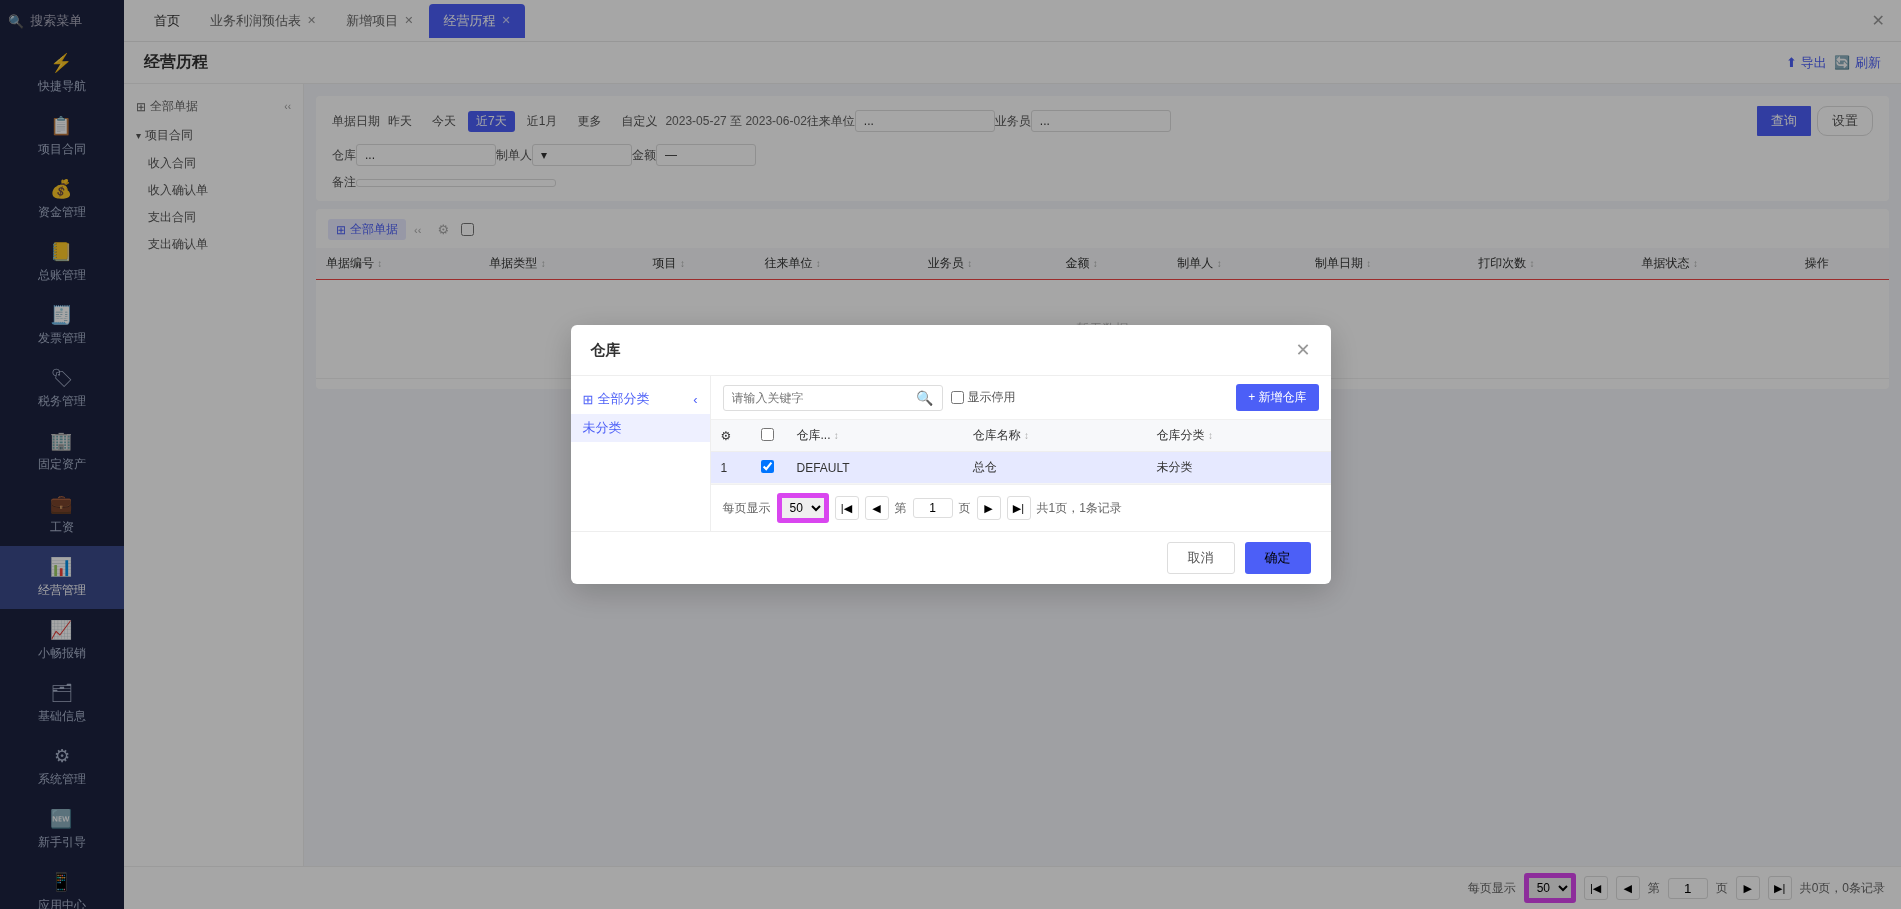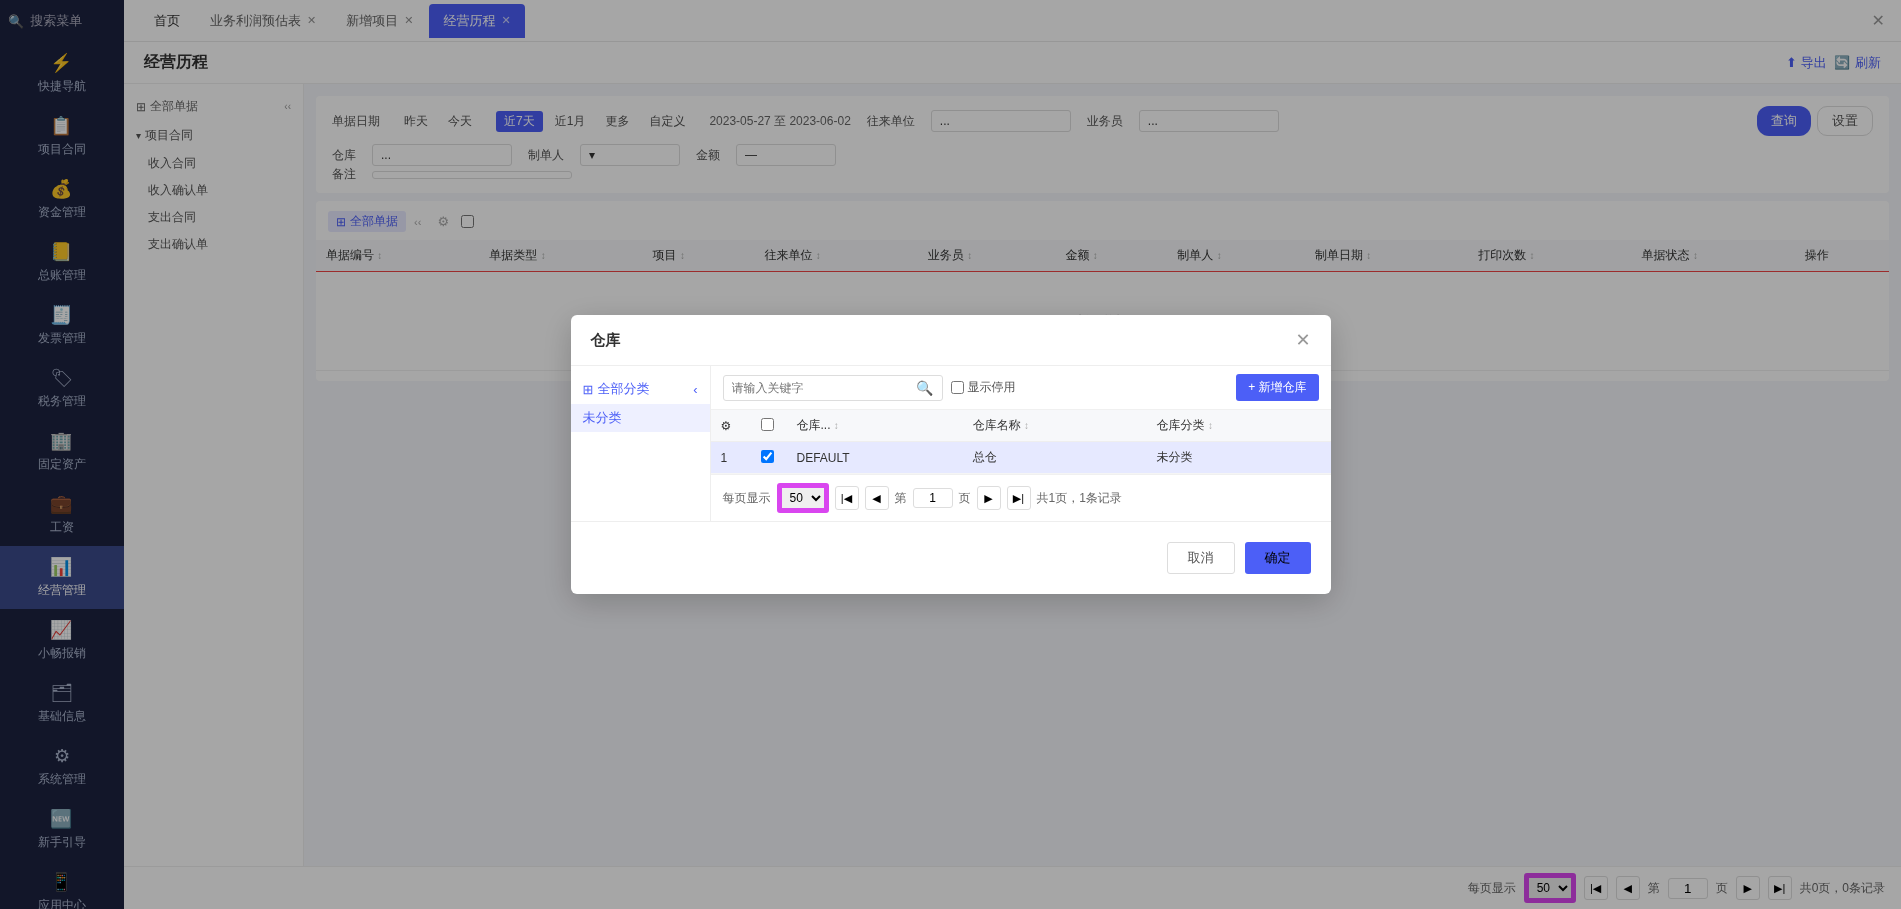--- a/index.html
+++ b/index.html
@@ -41,29 +41,29 @@
     .left-nav-group { }
     .left-nav-group-title { padding: 6px 12px; font-size: 12px; color: #555; cursor: pointer; display: flex; align-items: center; gap: 4px; }
     .left-nav-group-title::before { content: '▾'; font-size: 10px; }
     .left-nav-item { padding: 5px 12px 5px 24px; font-size: 12px; color: #555; cursor: pointer; }
 
     
     .main-content { flex: 1; padding: 12px; overflow-y: auto; }
 
     
     .filter-area { background: #fff; border-radius: 4px; padding: 10px 16px; margin-bottom: 8px; }
-    .filter-row { display: flex; align-items: center; gap: 16px; flex-wrap: wrap; }
+    .filter-row { display: flex; align-items: center; flex-wrap: wrap; }
     .filter-label { font-size: 12px; color: #555; white-space: nowrap; }
     .filter-tags { display: flex; gap: 4px; align-items: center; }
     .filter-tag { padding: 2px 8px; border-radius: 3px; font-size: 12px; cursor: pointer; color: #555; }
-    .filter-tag.active { background: #4c5ff7; color: #fff; margin-left: 12px; }
+    .filter-tag.active { background: #4c5ff7; color: #fff; }
     .filter-date { font-size: 12px; color: #666; text-align: right; }
     .filter-select { border: 1px solid #ddd; border-radius: 3px; padding: 3px 8px; font-size: 12px; min-width: 140px; display: flex; justify-content: space-between; align-items: center; cursor: pointer; }
     .filter-buttons { margin-left: auto; display: flex; gap: 6px; }
-    .btn-query { background: #4c5ff7; color: #fff; border: none; padding: 5px 14px; border-radius: 12px; cursor: pointer; font-size: 13px; }
+    .btn-query { background: #4c5ff7; color: #fff; border: none; padding: 5px 14px; border-radius: 1px; cursor: pointer; font-size: 13px; }
     .btn-settings { background: #fff; color: #555; border: 1px solid #ddd; padding: 5px 14px; border-radius: 10px; cursor: pointer; font-size: 13px; }
 
     .filter-row2 { margin-top: 8px; }
 
     
     .table-area { background: #fff; border-radius: 4px; padding: 10px 0; }
     .table-toolbar { display: flex; align-items: center; padding: 0 12px 8px; gap: 8px; }
     .all-records-badge { background: #e8eaff; color: #4c5ff7; padding: 2px 8px; border-radius: 3px; font-size: 12px; display: flex; align-items: center; gap: 4px; }
     table { width: 100%; border-collapse: collapse; font-size: 12px; }
     thead th { background: #f7f8fa; border-bottom: 1px solid #ef4444; padding: 7px 10px; text-align: left; font-weight: 500; white-space: nowrap; }
@@ -102,21 +102,21 @@
     .modal-table-wrap { flex: 1; overflow-y: auto; }
     .modal-table { width: 100%; border-collapse: collapse; font-size: 12px; }
     .modal-table thead th { background: #f7f8fa; border-bottom: 1px solid #eee; padding: 7px 10px; font-weight: 500; text-align: left; white-space: nowrap; }
     .modal-table tbody td { border-bottom: 1px solid #f5f5f5; padding: 7px 10px; }
     .modal-table tbody tr.selected-row td { background: #e6e9ff; }
 
     .modal-pagination { display: flex; align-items: center; gap: 6px; padding: 8px 12px; font-size: 12px; color: #666; border-top: 1px solid #f0f0f0; }
     .modal-page-input { width: 40px; border: 1px solid #ddd; border-radius: 3px; padding: 2px 4px; text-align: center; font-size: 12px; }
     .page-select { border: 5px solid #d946ef; border-radius: 3px; padding: 2px 4px; font-size: 12px; }
 
-    .modal-footer { padding: 20px 20px; border-top: 1px solid #eee; display: flex; justify-content: flex-end; gap: 10px; }
+    .modal-footer { padding: 10px 20px; border-top: 1px solid #eee; display: flex; justify-content: flex-end; gap: 10px; }
     .btn-cancel { background: #fff; color: #555; border: 1px solid #ddd; padding: 6px 20px; border-radius: 3px; cursor: pointer; font-size: 13px; }
     .btn-confirm { background: #4c5ff7; color: #000000; border: none; padding: 6px 20px; border-radius: 3px; cursor: pointer; font-size: 13px; }
     .pagination-btn { background: none; border: 1px solid #ddd; border-radius: 3px; width: 24px; height: 24px; cursor: pointer; font-size: 11px; display: flex; align-items: center; justify-content: center; }
     .pagination-btn:disabled { opacity: 0.4; cursor: not-allowed; }
 
     
     .bg-watermark { position: absolute; top: 290px; left: 130px; font-size: 48px; color: rgba(200,200,220,0.18); font-weight: bold; pointer-events: none; z-index: 1; letter-spacing: 4px; }
 
     .no-data { text-align: center; color: #bbb; padding: 40px; font-size: 13px; }
   </style>
@@ -275,21 +275,21 @@
             </div>
             <span class="filter-label">制单人</span>
             <div class="filter-select" style="min-width:100px;">
               <span>▾</span>
             </div>
             <span class="filter-label">金额</span>
             <div class="filter-select" style="min-width:100px;">
               <span>—</span>
             </div>
           </div>
-          <div class="filter-row" style="">
+          <div class="filter-row" style="margin-top:8px;">
             <span class="filter-label">备注</span>
             <div class="filter-select" style="min-width:200px;"></div>
           </div>
         </div>
 
         <div class="table-area">
           <div class="table-toolbar">
             <div class="all-records-badge">
               <span>⊞</span>
               <span>全部单据</span>

